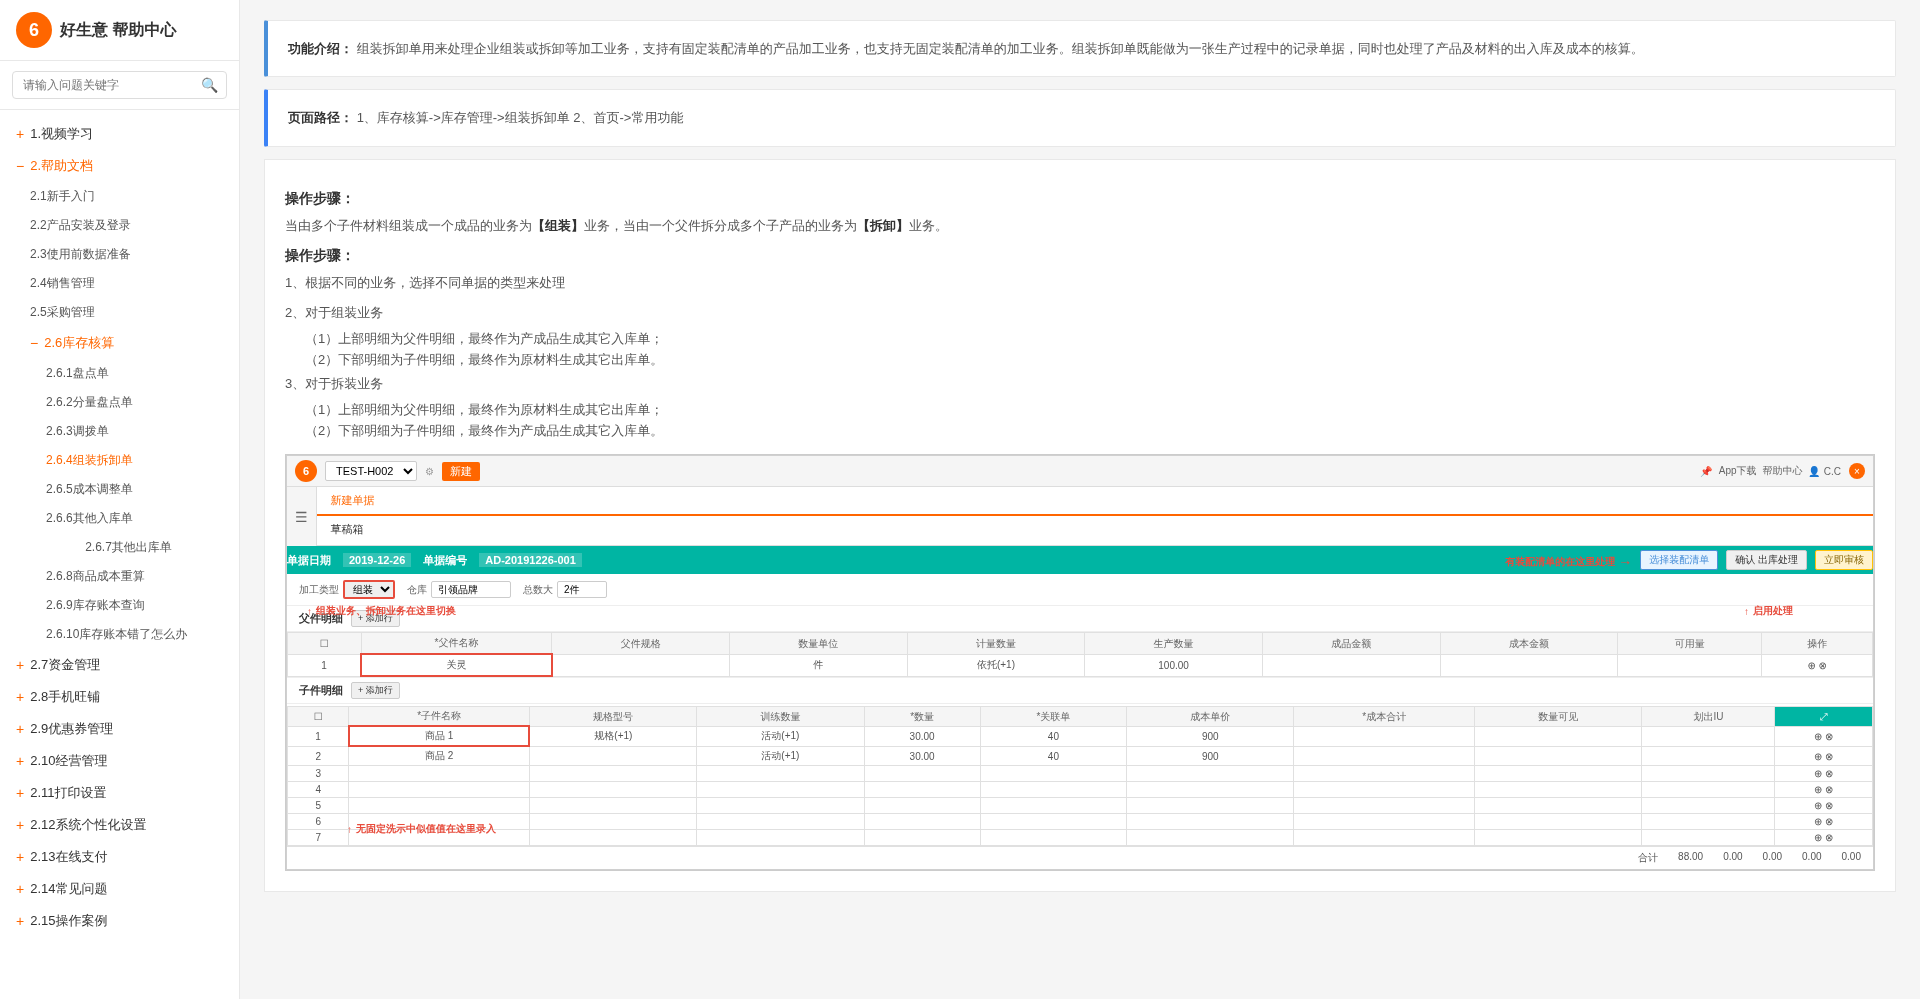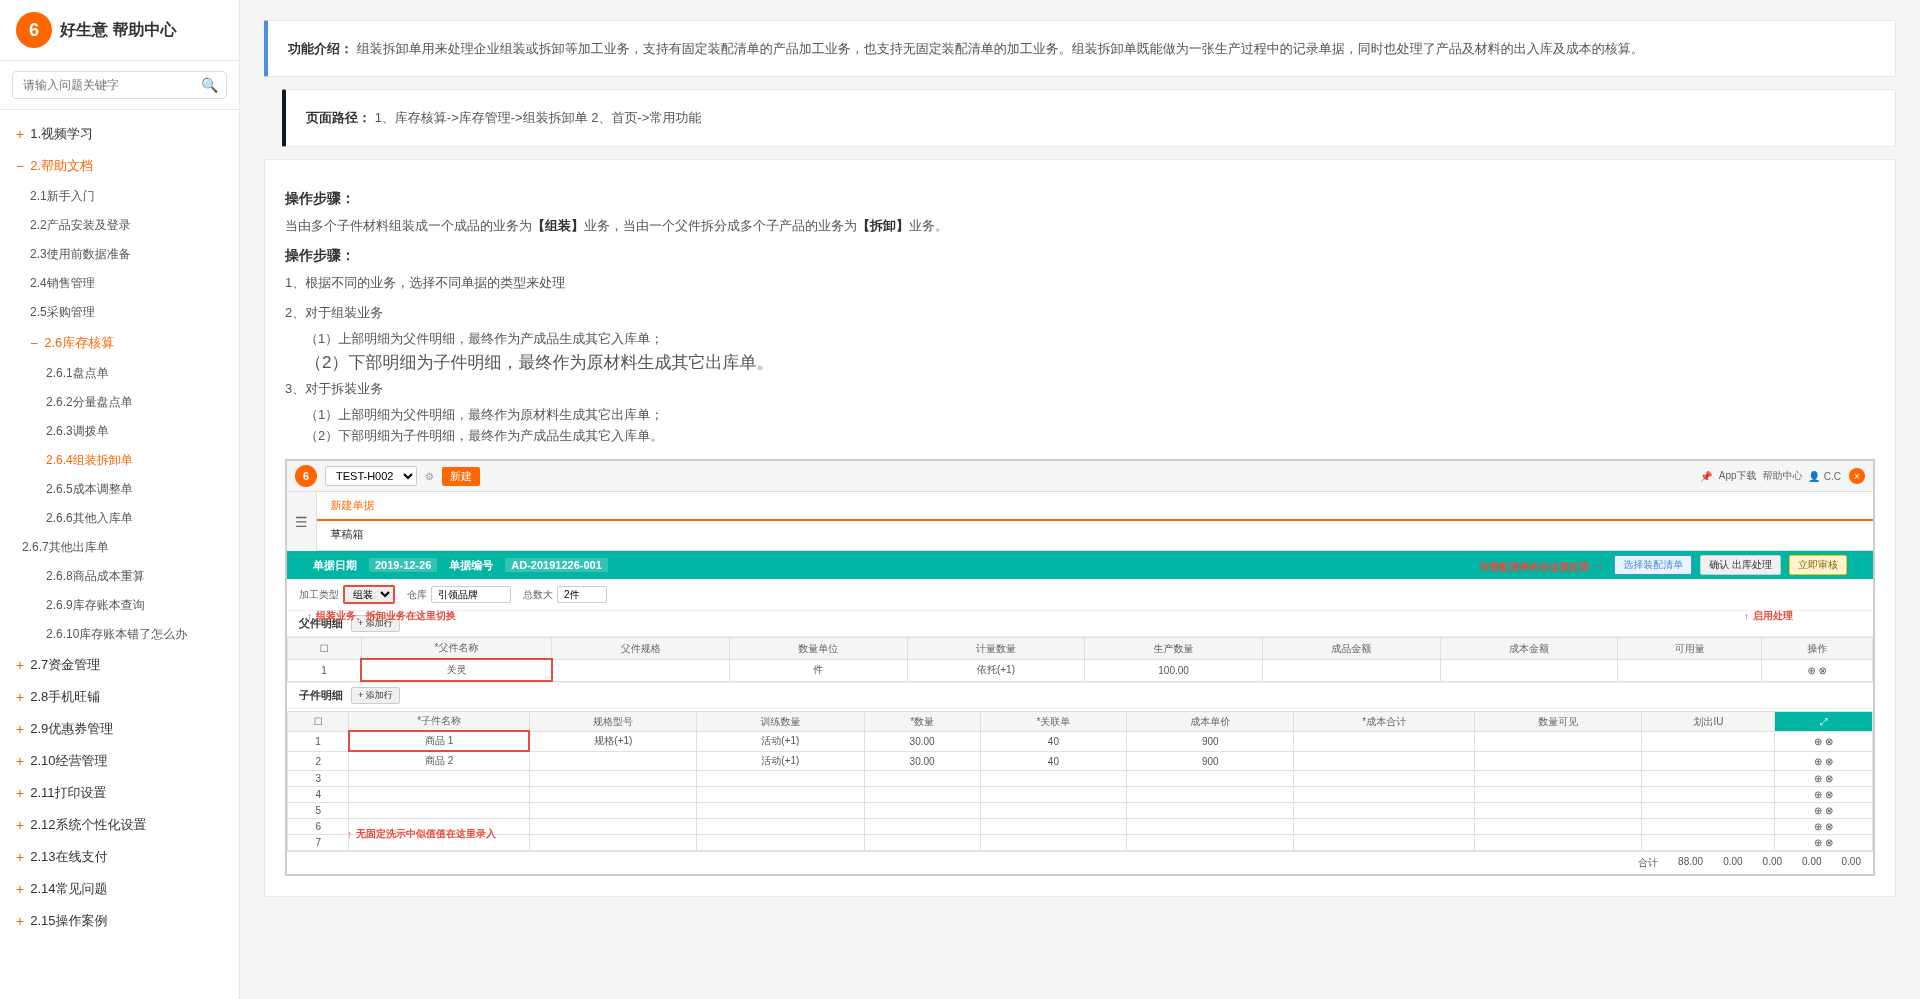--- a/index.html
+++ b/index.html
@@ -25,21 +25,21 @@
     .main { flex: 1; display: flex; flex-direction: column; overflow: hidden; }
     .main-header { background: #fff; border-bottom: 1px solid #e8e8e8; padding: 14px 24px; display: flex; align-items: center; justify-content: space-between; }
     .page-title { font-size: 20px; color: #333; font-weight: normal; }
     .share-btn { display: flex; align-items: center; gap: 4px; border: 1px solid #ccc; padding: 5px 12px; border-radius: 4px; cursor: pointer; font-size: 13px; color: #555; background: #fff; }
     .main-content { flex: 1; overflow-y: auto; padding: 20px 24px; background: #f5f5f5; }
     
     
     .content-card { background: #fff; border: 1px solid #e8e8e8; border-radius: 2px; padding: 16px 20px; margin-bottom: 12px; line-height: 1.8; font-size: 13px; }
     .content-card.info { border-left: 4px solid #4a90d9; }
     .content-card.role { border-left: 4px solid #4a90d9; }
-    .content-card.path { border-left: 4px solid #0f172a; margin-left: 18px; }
+    .content-card.path { border-left: 4px solid #3b82f6; }
     .section-title { font-weight: bold; font-size: 14px; margin-bottom: 8px; color: #333; }
     .content-text { color: #555; font-size: 13px; line-height: 1.8; }
     
     
     .steps-section { background: #fff; border: 1px solid #e8e8e8; padding: 20px; margin-bottom: 12px; }
     .step-heading { font-size: 14px; font-weight: bold; color: #333; margin: 10px 0 6px 0; }
     .step-desc { font-size: 13px; color: #555; margin-bottom: 6px; line-height: 1.8; }
     .step-list { margin-left: 20px; }
     
     
@@ -61,21 +61,21 @@
     .sim-table td { border: 1px solid #e0e0e0; padding: 3px 6px; text-align: center; color: #555; }
     
     
     .sim-bottom-table { width: 100%; border-collapse: collapse; font-size: 10px; margin-top: 2px; }
     .sim-bottom-table th { background: #f5f5f5; border: 1px solid #e0e0e0; padding: 2px 4px; font-weight: normal; color: #666; text-align: center; }
     .sim-bottom-table td { border: 1px solid #e0e0e0; padding: 2px 4px; color: #555; text-align: center; }
     .sim-total-row { display: flex; justify-content: flex-end; padding: 4px 12px; font-size: 10px; color: #555; border-top: 1px solid #e0e0e0; gap: 20px; }
     
     .close-btn { width: 16px; height: 16px; background: #ff6600; border-radius: 50%; display: inline-flex; align-items: center; justify-content: center; color: #fff; font-size: 10px; cursor: pointer; }
     
-    .sim-header-bar { background: #00b5a3; color: #fff; padding: 4px 26px; font-size: 11px; font-weight: bold; }
+    .sim-header-bar { background: #00b5a3; color: #fff; padding: 4px 0; font-size: 11px; font-weight: bold; }
   </style>
 </head>
 <body>
 
 <div class="sidebar">
   <div class="sidebar-header">
     <div class="logo-circle">
       <span>6</span>
     </div>
     <span class="sidebar-title">好生意 帮助中心</span>
@@ -106,21 +106,21 @@
       <span class="minus-icon">−</span>
       <span style="color:#ff6600;">2.6库存核算</span>
     </div>
 
     <div class="nav-sub-item" style="padding-left: 46px;">2.6.1盘点单</div>
     <div class="nav-sub-item" style="padding-left: 46px;">2.6.2分量盘点单</div>
     <div class="nav-sub-item" style="padding-left: 46px;">2.6.3调拨单</div>
     <div class="nav-sub-item active" style="padding-left: 46px; color: #ff6600;">2.6.4组装拆卸单</div>
     <div class="nav-sub-item" style="padding-left: 46px;">2.6.5成本调整单</div>
     <div class="nav-sub-item" style="padding-left: 46px;">2.6.6其他入库单</div>
-    <div class="nav-sub-item" style="padding-left: 22px;">2.6.7其他出库单</div>
+    <div class="nav-sub-item" style="padding-left: 34px; text-align: center;">2.6.7其他出库单</div>
     <div class="nav-sub-item" style="padding-left: 46px;">2.6.8商品成本重算</div>
     <div class="nav-sub-item" style="padding-left: 46px;">2.6.9库存账本查询</div>
     <div class="nav-sub-item" style="padding-left: 46px;">2.6.10库存账本错了怎么办</div>
 
     <div class="nav-item-top">
       <span class="plus-icon">+</span>
       <span>2.7资金管理</span>
     </div>
     <div class="nav-item-top">
       <span class="plus-icon">+</span>
@@ -176,21 +176,21 @@
       <div class="step-heading">操作步骤：</div>
       <div class="step-desc">
         当由多个子件材料组装成一个成品的业务为<span style="color:#333;font-weight:bold;">【组装】</span>业务，当由一个父件拆分成多个子产品的业务为<span style="color:#333;font-weight:bold;">【拆卸】</span>业务。
       </div>
 
       <div class="step-heading">操作步骤：</div>
       <div class="step-desc">1、根据不同的业务，选择不同单据的类型来处理</div>
       <div class="step-desc">2、对于组装业务</div>
       <div class="step-list">
         <div style="margin: 3px 0; font-size:13px; color:#555;">（1）上部明细为父件明细，最终作为产成品生成其它入库单；</div>
-        <div style="margin: 3px 0; font-size:17px; color:#555;">（2）下部明细为子件明细，最终作为原材料生成其它出库单。</div>
+        <div style="margin: 3px 0; font-size:13px; color:#555;">（2）下部明细为子件明细，最终作为原材料生成其它出库单。</div>
       </div>
       <div class="step-desc">3、对于拆装业务</div>
       <div class="step-list">
         <div style="margin: 3px 0; font-size:13px; color:#555;">（1）上部明细为父件明细，最终作为原材料生成其它出库单；</div>
         <div style="margin: 3px 0; font-size:13px; color:#555;">（2）下部明细为子件明细，最终作为产成品生成其它入库单。</div>
       </div>
 
       <div style="margin-top: 14px; border: 1px solid #ccc; background: #f0f0f0; position: relative;">
         <div class="sim-app">
 

